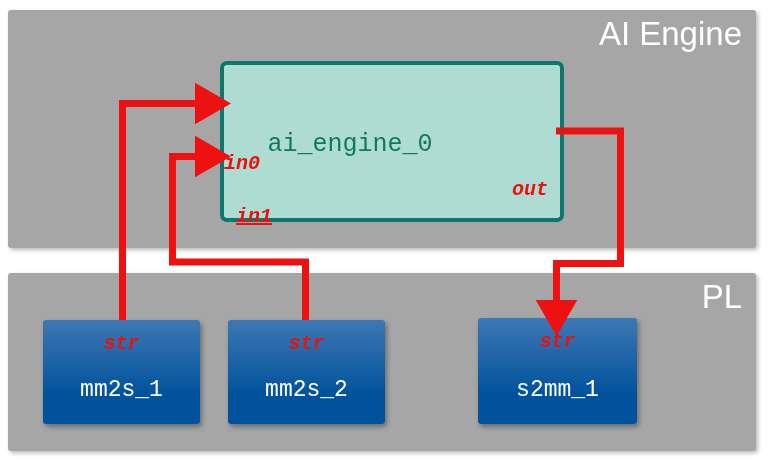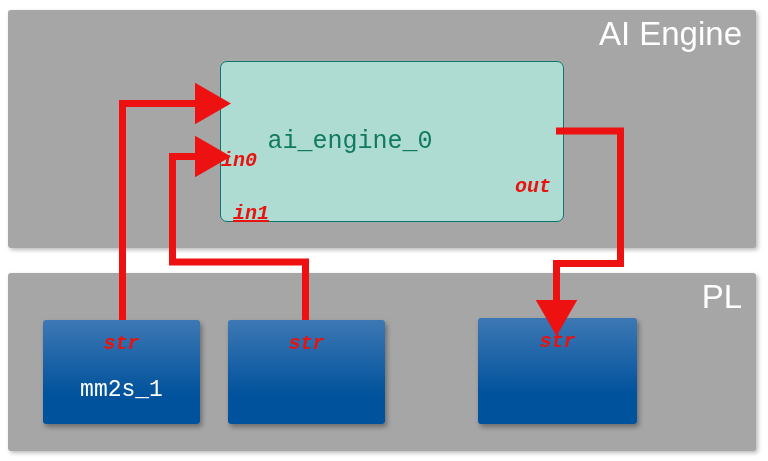--- a/index.html
+++ b/index.html
@@ -47,21 +47,21 @@
     white-space: nowrap;
     user-select: none;
   }
 
   
   #ai-engine-block {
     position: absolute;
     left: 212px; top: 51px;
     width: 344px; height: 161px;
     background: #afdcd2;
-    border: 1px solid #0f766e;
+    border: 4px solid #0f766e;
     border-radius: 7px;
     box-sizing: border-box;
   }
   .block-title-green {
     position: absolute;
     left: 0; right: 0;
     top: 65px;
     text-align: center;
     color: #0f7a60;
     font-family: "Liberation Mono", monospace;
@@ -149,24 +149,26 @@
     <div class="region-label">PL</div>
   </div>
 
   <div class="pl-block" id="blk-mm2s1">
     <div class="pl-str">str</div>
     <div class="pl-name">mm2s_1</div>
   </div>
 
   <div class="pl-block" id="blk-mm2s2">
     <div class="pl-str">str</div>
+    <div class="pl-name">mm2s_2</div>
   </div>
 
   <div class="pl-block" id="blk-s2mm1">
     <div class="pl-str">str</div>
+    <div class="pl-name">s2mm_1</div>
   </div>
 
   <svg id="wires" viewBox="0 0 768 461" width="768" height="461">
     <defs>
       <marker id="arrowRight" markerWidth="7" markerHeight="7" refX="1.2" refY="3" orient="auto" markerUnits="strokeWidth">
         <path d="M0,0 L0,6 L5.2,3 z" fill="#ee1111"></path>
       </marker>
       <marker id="arrowDown" markerWidth="7" markerHeight="7" refX="1.2" refY="3" orient="auto" markerUnits="strokeWidth">
         <path d="M0,0 L0,6 L5.2,3 z" fill="#ee1111"></path>
       </marker>

